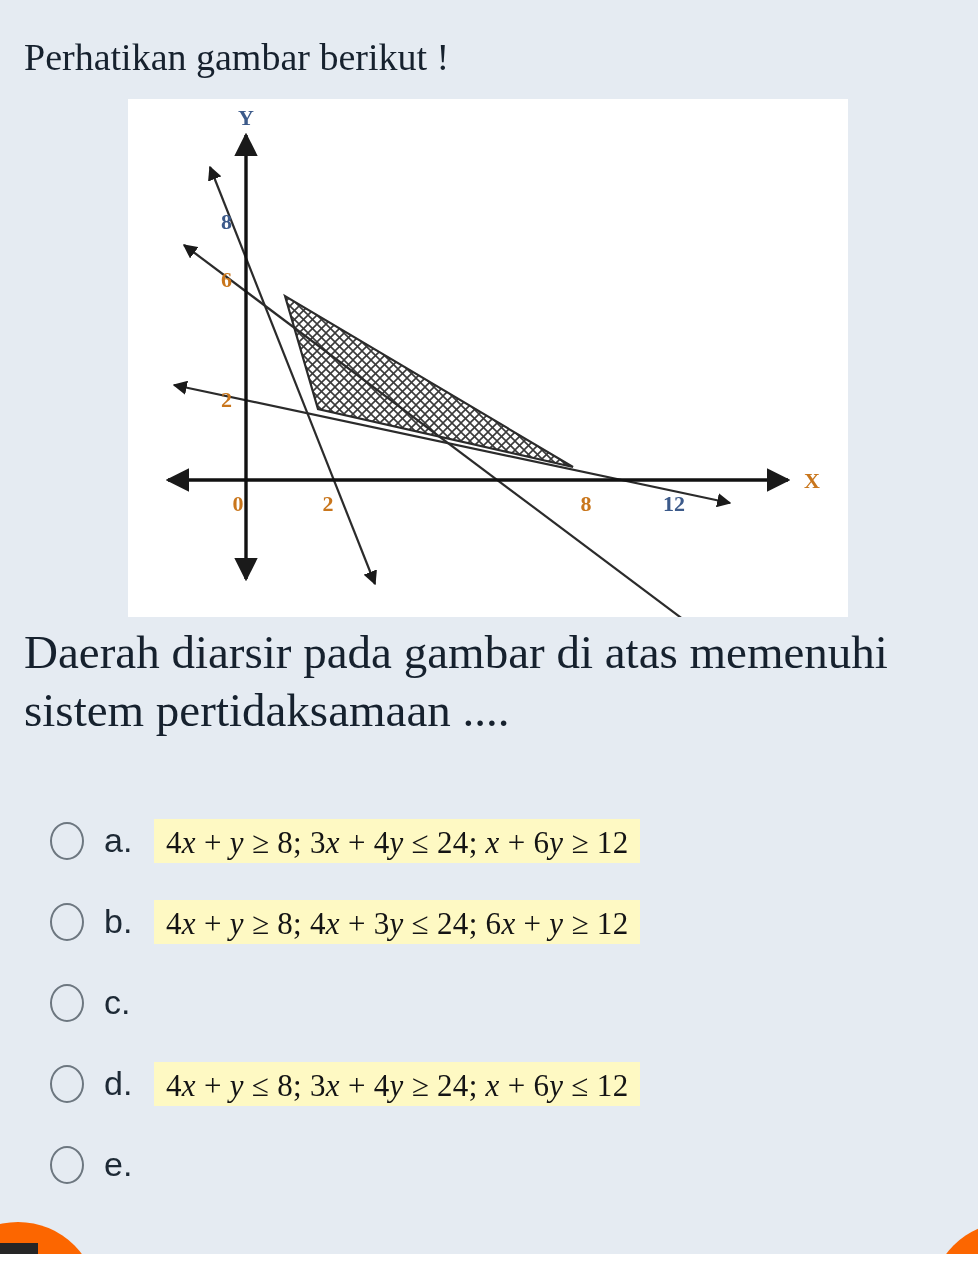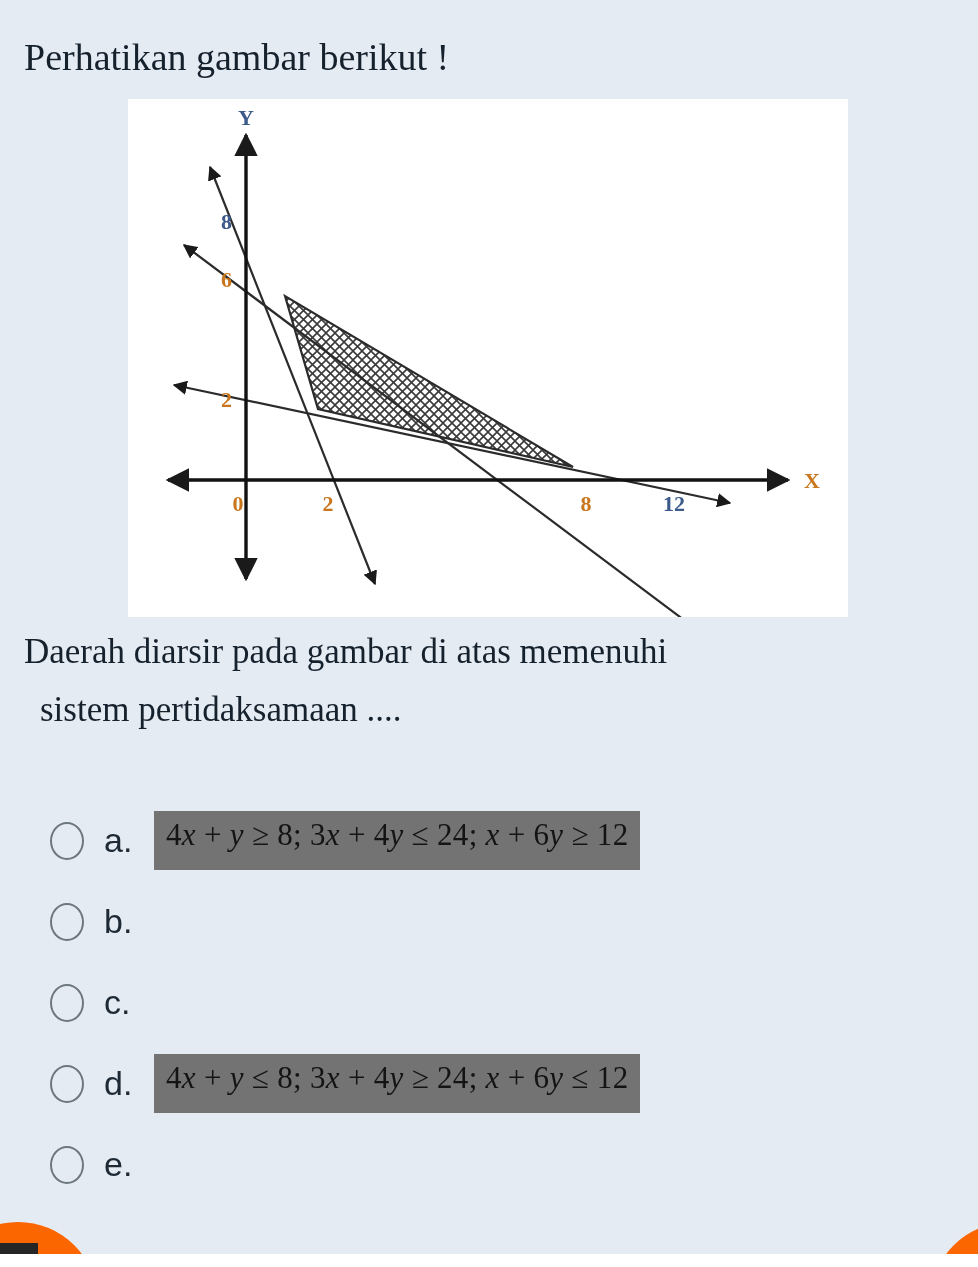--- a/index.html
+++ b/index.html
@@ -49,26 +49,26 @@
     width: 720px;
     height: 518px;
   }
 
   
   .question-text {
     position: absolute;
     left: 24px;
     top: 623px;
     width: 940px;
-    font-size: 35px;
+    font-size: 47px;
     line-height: 58px;
     color: #16212e;
     font-family: "Liberation Serif", "DejaVu Serif", serif;
   }
-  .question-text .line2 { display: block; margin-left: 16px; }
+  .question-text .line2 { display: block; }
 
   
   .options {
     position: absolute;
     left: 0px;
     top: 800px;
     width: 978px;
   }
   .option-row {
     position: relative;
@@ -89,22 +89,22 @@
   .opt-letter {
     margin-left: 20px;
     width: 42px;
     font-size: 34px;
     color: #1d2935;
     font-family: "Liberation Sans", "DejaVu Sans", sans-serif;
     flex: 0 0 auto;
   }
   .opt-formula {
     margin-left: 8px;
-    background: #737373;
-    padding: 4px 12px 15px 12px;
+    background: #fef9c3;
+    padding: 4px 12px 0 12px;
     font-size: 31px;
     line-height: 40px;
     color: #141414;
     font-family: "Liberation Serif", "DejaVu Serif", serif;
     white-space: nowrap;
     letter-spacing: 0.3px;
   }
   .opt-formula i {
     font-style: italic;
   }
@@ -205,20 +205,21 @@
 
     <div class="option-row">
       <div class="radio"></div>
       <div class="opt-letter">a.</div>
       <div class="opt-formula">4<i>x</i> + <i>y</i> ≥ 8; 3<i>x</i> + 4<i>y</i> ≤ 24; <i>x</i> + 6<i>y</i> ≥ 12</div>
     </div>
 
     <div class="option-row">
       <div class="radio"></div>
       <div class="opt-letter">b.</div>
+      <div class="opt-formula">4<i>x</i> + <i>y</i> ≥ 8; 4<i>x</i> + 3<i>y</i> ≤ 24; 6<i>x</i> + <i>y</i> ≥ 12</div>
     </div>
 
     <div class="option-row">
       <div class="radio"></div>
       <div class="opt-letter">c.</div>
     </div>
 
     <div class="option-row">
       <div class="radio"></div>
       <div class="opt-letter">d.</div>

